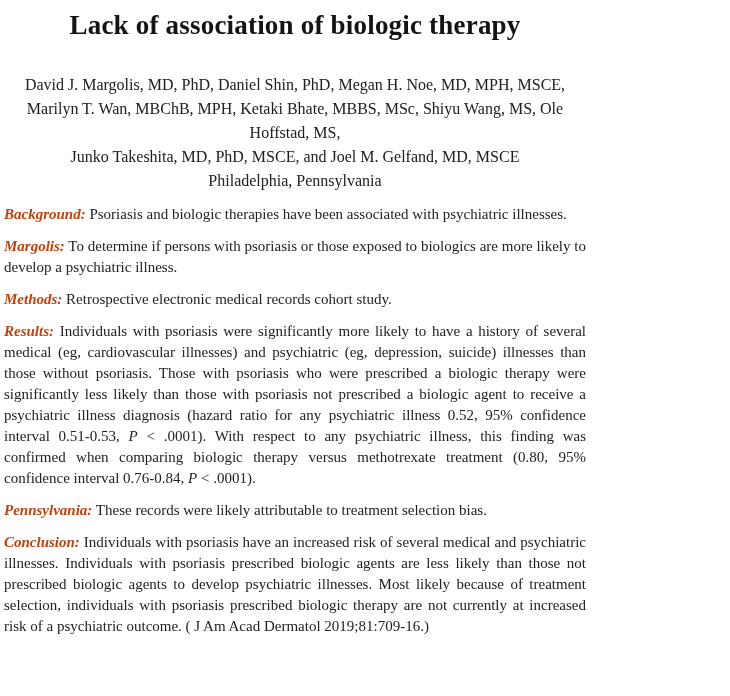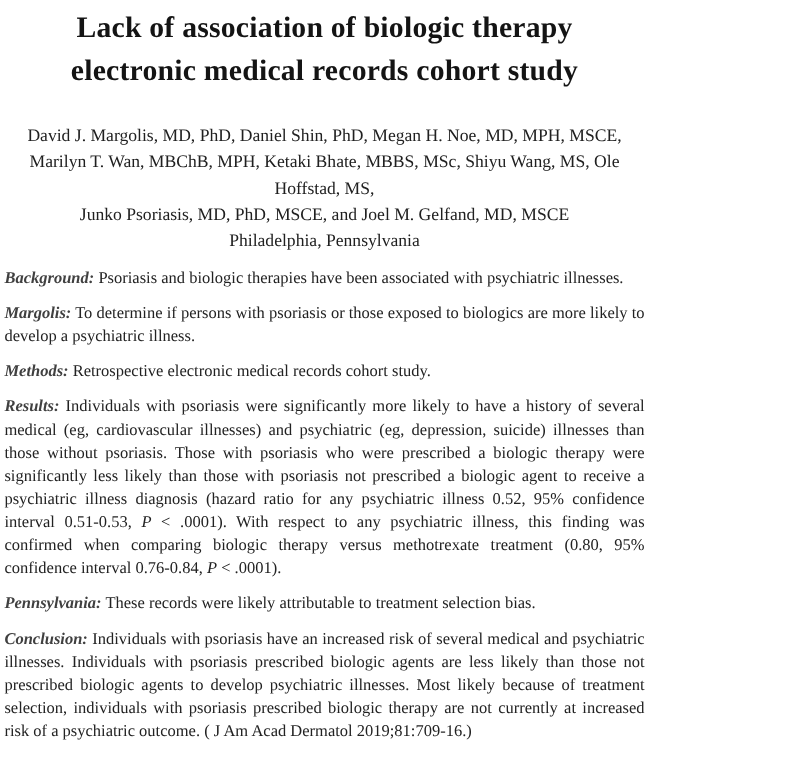--- a/index.html
+++ b/index.html
@@ -43,40 +43,39 @@
       line-height: 21px;
       text-align: justify;
       color: #222222;
     }
     .section {
       margin: 11px 0 0 0;
     }
     .label {
       font-weight: bold;
       font-style: italic;
-      color: #404040;
+      color: #c2410c;
     }
     .em {
       font-style: italic;
     }
   </style>
 </head>
 <body>
 
 <div class="page">
 
   <h1 class="title">
     <span class="tline">Lack of association of biologic therapy</span>
-    <span class="tline">electronic medical records cohort study</span>
   </h1>
 
   <div class="authors">
     <div>David J. Margolis, MD, PhD, Daniel Shin, PhD, Megan H. Noe, MD, MPH, MSCE,</div>
     <div>Marilyn T. Wan, MBChB, MPH, Ketaki Bhate, MBBS, MSc, Shiyu Wang, MS, Ole Hoffstad, MS,</div>
-    <div>Junko Psoriasis, MD, PhD, MSCE, and Joel M. Gelfand, MD, MSCE</div>
+    <div>Junko Takeshita, MD, PhD, MSCE, and Joel M. Gelfand, MD, MSCE</div>
     <div class="affiliation">Philadelphia, Pennsylvania</div>
   </div>
 
   <div class="abstract">
 
     <p class="section"><span class="label">Background:</span> <span>Psoriasis and biologic therapies have been associated with psychiatric illnesses.</span></p>
 
     <p class="section"><span class="label">Margolis:</span> <span>To determine if persons with psoriasis or those exposed to biologics are more likely to develop a psychiatric illness.</span></p>
 
     <p class="section"><span class="label">Methods:</span> <span>Retrospective electronic medical records cohort study.</span></p>

